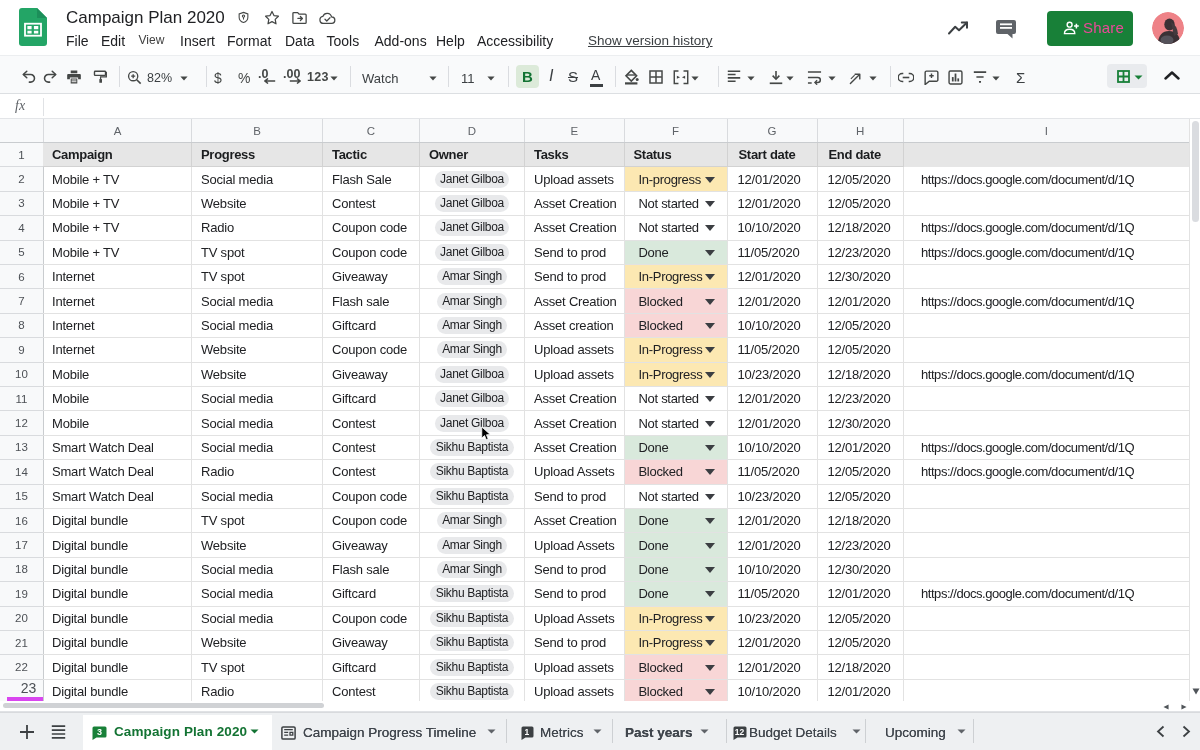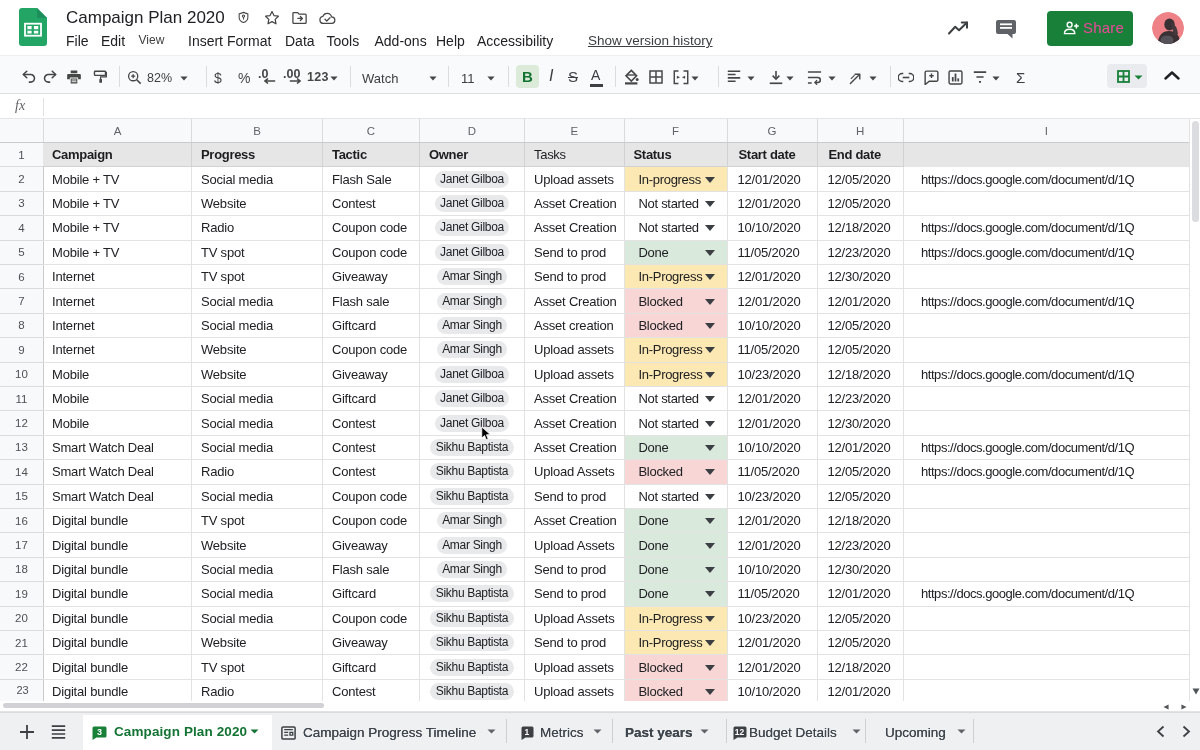--- a/index.html
+++ b/index.html
@@ -28,21 +28,21 @@
 <path d="M1 2.5 a1 1 0 0 1 1 -1 h4.2 l1.6 1.8 h6.7 a1 1 0 0 1 1 1 v8.2 a1 1 0 0 1 -1 1 h-12.5 a1 1 0 0 1 -1 -1 z"></path>
 <path d="M6.5 8 h4.5 M9.2 5.8 l2.2 2.2 -2.2 2.2" stroke-linecap="round" stroke-linejoin="round"></path>
     </svg>
     <svg class="ab" style="left:318.5px;top:11.5px" width="17" height="13" viewBox="0 0 19 14" fill="none" stroke="#444746" stroke-width="1.4">
 <path d="M5 12.5 a4 4 0 0 1 -.6 -7.95 a5 5 0 0 1 9.6 .7 a3.6 3.6 0 0 1 .2 7.2 z"></path>
 <path d="M6.7 7.8 l2 2 3.6 -3.6" stroke-linecap="round" stroke-linejoin="round"></path>
     </svg>
     <div class="ab" style="left:66px;top:33px;font-size:14px;color:#202124">File</div>
     <div class="ab" style="left:101px;top:33px;font-size:14px;color:#202124">Edit</div>
     <div class="ab" style="left:138.5px;top:33px;font-size:12px;color:#404040">View</div>
-    <div class="ab" style="left:188px;top:33px;font-size:14px;color:#202124">Insert</div>
+    <div class="ab" style="left:180px;top:33px;font-size:14px;color:#202124">Insert</div>
     <div class="ab" style="left:227px;top:33px;font-size:14px;color:#202124">Format</div>
     <div class="ab" style="left:285px;top:33px;font-size:14px;color:#202124">Data</div>
     <div class="ab" style="left:326.5px;top:33px;font-size:14px;color:#202124">Tools</div>
     <div class="ab" style="left:374.5px;top:33px;font-size:14px;color:#202124">Add-ons</div>
     <div class="ab" style="left:436px;top:33px;font-size:14px;color:#202124">Help</div>
     <div class="ab" style="left:477px;top:33px;font-size:14px;color:#202124">Accessibility</div>
     <div class="ab" style="left:588px;top:33px;font-size:13.5px;color:#3c4043;text-decoration:underline">Show version history</div>
     <svg class="ab" style="left:947px;top:20px" width="24" height="17" viewBox="0 0 24 17" fill="none" stroke="#3c4043" stroke-width="2" stroke-linecap="round" stroke-linejoin="round">
 <path d="M2 13.5 L8.2 6.8 L12 10.2 L20 2.5"></path>
       <path d="M14.8 2.5 h5.2 v5.2"></path>
@@ -244,29 +244,29 @@
       <div class="ab" style="left:0;top:292.8px;width:43px;height:24.4px;border-bottom:1px solid #d9dbde;display:flex;align-items:center;justify-content:center;font-size:11.5px;color:#4d5156">13</div>
       <div class="ab" style="left:0;top:317.2px;width:43px;height:24.4px;border-bottom:1px solid #d9dbde;display:flex;align-items:center;justify-content:center;font-size:11.5px;color:#4d5156">14</div>
       <div class="ab" style="left:0;top:341.6px;width:43px;height:24.4px;border-bottom:1px solid #d9dbde;display:flex;align-items:center;justify-content:center;font-size:11.5px;color:#4d5156">15</div>
       <div class="ab" style="left:0;top:366.0px;width:43px;height:24.4px;border-bottom:1px solid #d9dbde;display:flex;align-items:center;justify-content:center;font-size:11.5px;color:#4d5156">16</div>
       <div class="ab" style="left:0;top:390.4px;width:43px;height:24.4px;border-bottom:1px solid #d9dbde;display:flex;align-items:center;justify-content:center;font-size:11.5px;color:#4d5156">17</div>
       <div class="ab" style="left:0;top:414.8px;width:43px;height:24.4px;border-bottom:1px solid #d9dbde;display:flex;align-items:center;justify-content:center;font-size:11.5px;color:#4d5156">18</div>
       <div class="ab" style="left:0;top:439.2px;width:43px;height:24.4px;border-bottom:1px solid #d9dbde;display:flex;align-items:center;justify-content:center;font-size:11.5px;color:#4d5156">19</div>
       <div class="ab" style="left:0;top:463.6px;width:43px;height:24.4px;border-bottom:1px solid #d9dbde;display:flex;align-items:center;justify-content:center;font-size:11.5px;color:#4d5156">20</div>
       <div class="ab" style="left:0;top:488.0px;width:43px;height:24.4px;border-bottom:1px solid #d9dbde;display:flex;align-items:center;justify-content:center;font-size:11.5px;color:#4d5156">21</div>
       <div class="ab" style="left:0;top:512.4px;width:43px;height:24.4px;border-bottom:1px solid #d9dbde;display:flex;align-items:center;justify-content:center;font-size:11.5px;color:#4d5156">22</div>
-      <div class="ab" style="left:1px;top:536.8px;width:43px;height:24.4px;border-bottom:3px solid #d946ef;display:flex;align-items:center;justify-content:center;font-size:11px;color:#4d5156">23</div>
+      <div class="ab" style="left:7px;top:536.8px;width:43px;height:24.4px;border-bottom:7px solid #d946ef;display:flex;align-items:center;justify-content:center;font-size:14px;color:#4d5156">23</div>
     </div>
     <div class="ab" style="left:43px;top:143px;width:1145.5px;height:557.5px;overflow:hidden">
       <div class="ab" style="left:0;top:0;width:1145.5px;height:24.4px;background:#e6e6e6"></div>
       <div class="ab" style="left:0px;top:0;width:149px;height:24.4px;border-right:1px solid #d2d2d2;border-bottom:1px solid #d2d2d2;display:flex;align-items:center;padding-left:9px;font-size:13px;letter-spacing:-0.3px;font-weight:bold;color:#1b1d1f">Campaign</div>
       <div class="ab" style="left:149px;top:0;width:131px;height:24.4px;border-right:1px solid #d2d2d2;border-bottom:1px solid #d2d2d2;display:flex;align-items:center;padding-left:9px;font-size:13px;letter-spacing:-0.3px;font-weight:bold;color:#1b1d1f">Progress</div>
       <div class="ab" style="left:280px;top:0;width:97px;height:24.4px;border-right:1px solid #d2d2d2;border-bottom:1px solid #d2d2d2;display:flex;align-items:center;padding-left:9px;font-size:13px;letter-spacing:-0.3px;font-weight:bold;color:#1b1d1f">Tactic</div>
       <div class="ab" style="left:377px;top:0;width:105px;height:24.4px;border-right:1px solid #d2d2d2;border-bottom:1px solid #d2d2d2;display:flex;align-items:center;padding-left:9px;font-size:13px;letter-spacing:-0.3px;font-weight:bold;color:#1b1d1f">Owner</div>
-      <div class="ab" style="left:482px;top:0;width:99.5px;height:24.4px;border-right:1px solid #d2d2d2;border-bottom:1px solid #d2d2d2;display:flex;align-items:center;padding-left:9px;font-size:13px;letter-spacing:-0.3px;font-weight:normal;color:#1b1d1f">Tasks</div>
+      <div class="ab" style="left:482px;top:0;width:99.5px;height:24.4px;border-right:1px solid #d2d2d2;border-bottom:1px solid #d2d2d2;display:flex;align-items:center;padding-left:9px;font-size:13px;letter-spacing:-0.3px;font-weight:bold;color:#1b1d1f">Tasks</div>
       <div class="ab" style="left:581.5px;top:0;width:103px;height:24.4px;border-right:1px solid #d2d2d2;border-bottom:1px solid #d2d2d2;display:flex;align-items:center;padding-left:9px;font-size:13px;letter-spacing:-0.3px;font-weight:bold;color:#1b1d1f">Status</div>
       <div class="ab" style="left:684.5px;top:0;width:90px;height:24.4px;border-right:1px solid #d2d2d2;border-bottom:1px solid #d2d2d2;display:flex;align-items:center;padding-left:11px;font-size:13px;letter-spacing:-0.3px;font-weight:bold;color:#1b1d1f">Start date</div>
       <div class="ab" style="left:774.5px;top:0;width:86.5px;height:24.4px;border-right:1px solid #d2d2d2;border-bottom:1px solid #d2d2d2;display:flex;align-items:center;padding-left:11px;font-size:13px;letter-spacing:-0.3px;font-weight:bold;color:#1b1d1f">End date</div>
       <div class="ab" style="left:0px;top:24.4px;width:149px;height:24.4px;border-right:1px solid #e2e2e2;border-bottom:1px solid #e2e2e2;display:flex;align-items:center;padding-left:9px;font-size:13px;letter-spacing:-0.2px;color:#202124;white-space:nowrap;overflow:hidden">Mobile + TV</div>
       <div class="ab" style="left:149px;top:24.4px;width:131px;height:24.4px;border-right:1px solid #e2e2e2;border-bottom:1px solid #e2e2e2;display:flex;align-items:center;padding-left:9px;font-size:13px;letter-spacing:-0.2px;color:#202124;white-space:nowrap;overflow:hidden">Social media</div>
       <div class="ab" style="left:280px;top:24.4px;width:97px;height:24.4px;border-right:1px solid #e2e2e2;border-bottom:1px solid #e2e2e2;display:flex;align-items:center;padding-left:9px;font-size:13px;letter-spacing:-0.2px;color:#202124;white-space:nowrap;overflow:hidden">Flash Sale</div>
       <div class="ab" style="left:482px;top:24.4px;width:99.5px;height:24.4px;border-right:1px solid #e2e2e2;border-bottom:1px solid #e2e2e2;display:flex;align-items:center;padding-left:9px;font-size:13px;letter-spacing:-0.2px;color:#202124;white-space:nowrap;overflow:hidden">Upload assets</div>
       <div class="ab" style="left:684.5px;top:24.4px;width:90px;height:24.4px;border-right:1px solid #e2e2e2;border-bottom:1px solid #e2e2e2;display:flex;align-items:center;padding-left:10px;font-size:13px;letter-spacing:-0.2px;color:#202124;white-space:nowrap;overflow:hidden">12/01/2020</div>
       <div class="ab" style="left:774.5px;top:24.4px;width:86.5px;height:24.4px;border-right:1px solid #e2e2e2;border-bottom:1px solid #e2e2e2;display:flex;align-items:center;padding-left:10px;font-size:13px;letter-spacing:-0.2px;color:#202124;white-space:nowrap;overflow:hidden">12/05/2020</div>
       <div class="ab" style="left:861.0px;top:24.4px;width:285.5px;height:24.4px;border-right:1px solid #e2e2e2;border-bottom:1px solid #e2e2e2;display:flex;align-items:center;padding-left:17px;font-size:13px;letter-spacing:-0.45px;color:#202124;white-space:nowrap;overflow:hidden">https://docs.google.com/document/d/1Q</div>

